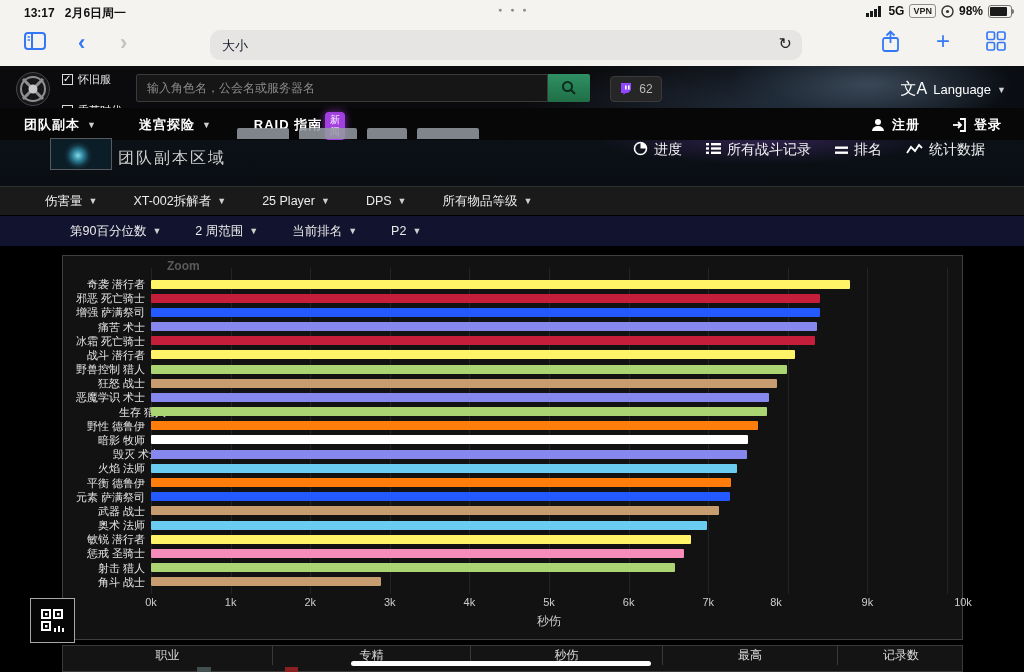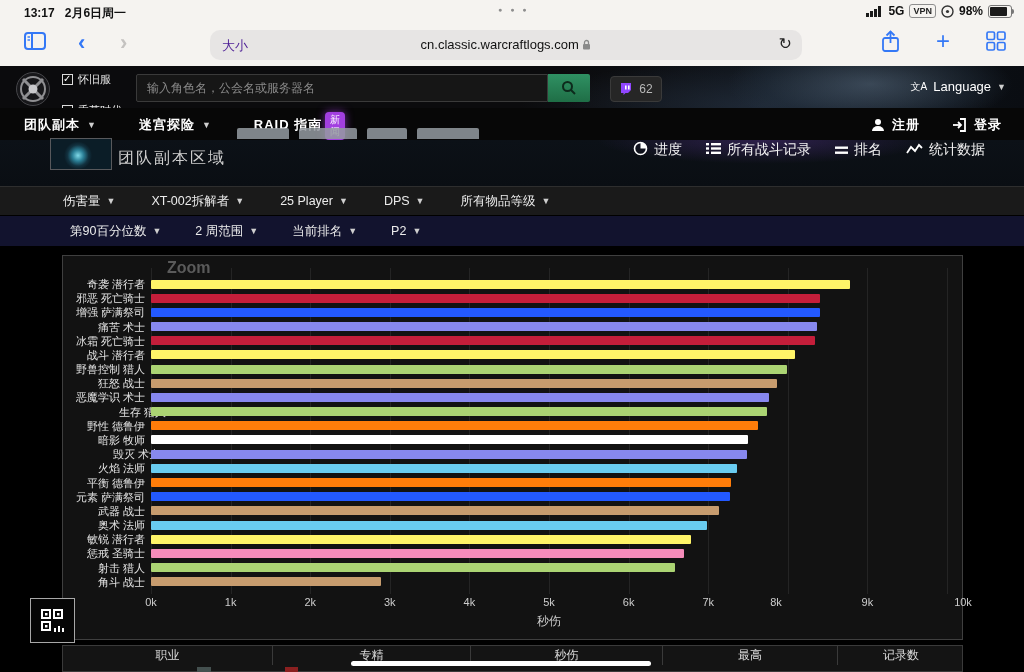--- a/index.html
+++ b/index.html
@@ -14,21 +14,21 @@
   #status-right{right:12px;top:4px;display:flex;align-items:center;gap:5px;}
   .vpn-pill{border:1px solid #8d8d8d;border-radius:3px;font-size:9px;color:#222;padding:0 3px;line-height:12px;font-weight:bold;}
   .batt{width:22px;height:11px;border:1px solid #777;border-radius:3px;position:relative;}
   .batt .fill{position:absolute;left:1px;top:1px;bottom:1px;width:17px;background:#1a1a1a;border-radius:1px;}
   .batt:after{content:"";position:absolute;right:-3px;top:3px;width:2px;height:5px;background:#777;border-radius:0 2px 2px 0;}
   .tbtn{color:#3478f6;}
   #tb-sidebar{left:24px;top:32px;}
   #tb-back{left:78px;top:30px;font-size:22px;font-weight:bold;color:#3478f6;}
   #tb-fwd{left:120px;top:30px;font-size:22px;font-weight:bold;color:#c4c2c0;}
   #urlbar{left:210px;top:30px;width:592px;height:30px;background:#e7e5e4;border-radius:10px;}
-  #urlbar .aa{position:absolute;left:12px;top:7px;font-size:13px;color:#4c1d95;}
+  #urlbar .aa{position:absolute;left:12px;top:7px;font-size:13px;color:#0f172a;}
   #urlbar .url{position:absolute;left:0;right:0;top:7px;text-align:center;font-size:13px;color:#111;}
   #urlbar .reload{position:absolute;right:10px;top:4px;font-size:16px;color:#222;}
   #tb-right{right:18px;top:30px;display:flex;gap:36px;align-items:center;}
   
   #siteheader{left:0;top:66px;width:1024px;height:42px;
     background:
       radial-gradient(ellipse 190px 60px at 870px 18px, rgba(90,110,130,.55), rgba(40,55,70,.35) 55%, transparent 75%),
       radial-gradient(ellipse 320px 60px at 760px 40px, rgba(45,60,80,.5), transparent 75%),
       linear-gradient(90deg,#0b0b0d 0 55%,#10151c 75%,#0a0d12 100%);}
   #wcl-logo{left:16px;top:72px;width:32px;height:32px;border-radius:50%;background:#17171a;border:1px solid #46464a;}
@@ -58,26 +58,26 @@
                 linear-gradient(180deg,#0c1117,#0a0e13);}
   #zone-thumb{left:50px;top:138px;width:62px;height:32px;border:1px solid #58595c;box-sizing:border-box;
      background:radial-gradient(circle 14px at 45% 55%, #7fd9e8, #2b7f96 40%, #123240 75%, #0b1d27 100%);}
   #clipped-title{left:237px;top:128px;width:250px;height:11px;overflow:hidden;display:flex;gap:10px;opacity:.85;}
   #clipped-title i{display:block;height:22px;background:#959ba1;border-radius:2px;}
   #zone-subtitle{left:118px;top:148px;color:#cfcfcf;font-size:16px;letter-spacing:2px;}
   #zone-tabs{right:39px;top:141px;display:flex;gap:24px;}
   .ztab{display:flex;align-items:center;gap:6px;color:#f2f2f2;font-size:14px;}
   
   #filters1{left:0;top:186px;width:1024px;height:30px;background:#1a1a1a;border-top:1px solid #2e2e2e;
-     border-bottom:1px solid #000;box-sizing:border-box;display:flex;align-items:center;gap:36px;padding-left:63px;}
+     border-bottom:1px solid #000;box-sizing:border-box;display:flex;align-items:center;gap:36px;padding-left:45px;}
   #filters2{left:0;top:216px;width:1024px;height:30px;background:#12132e;display:flex;align-items:center;gap:34px;padding-left:70px;}
   .menu-btn{display:flex;align-items:center;gap:6px;color:#ececec;font-size:12.5px;}
   
   #chart{left:62px;top:255px;width:901px;height:385px;background:#121212;border:1px solid #3f3f3f;box-sizing:border-box;}
-  #zoom-label{left:104px;top:3px;color:#5a5a5a;font-size:16px;font-weight:bold;}
+  #zoom-label{left:104px;top:3px;color:#5a5a5a;font-size:12px;font-weight:bold;}
   .gridline{top:12px;width:1px;height:326px;background:rgba(255,255,255,.08);}
   .crow-label{height:14px;line-height:14px;color:#e4e4e4;font-size:11px;text-align:right;width:82px;left:0;white-space:nowrap;}
   .cbar{height:9px;border-radius:1px;}
   .xtick{top:340px;color:#cdcdcd;font-size:11px;transform:translateX(-50%);}
   #xlabel{top:357px;left:486px;transform:translateX(-50%);color:#cdcdcd;font-size:12px;}
   
   #qrbtn{left:30px;top:598px;width:45px;height:45px;background:#060606;border:1px solid #a8a8a8;box-sizing:border-box;
      display:flex;align-items:center;justify-content:center;}
   
   #ftable{left:62px;top:645px;width:901px;height:27px;background:#141414;border:1px solid #3a3a3a;box-sizing:border-box;}
@@ -120,27 +120,20 @@
       <line x1="8" y1="1" x2="8" y2="17" stroke="#3478f6" stroke-width="2"></line>
       <line x1="3.5" y1="5" x2="6" y2="5" stroke="#3478f6" stroke-width="1.4"></line>
       <line x1="3.5" y1="8" x2="6" y2="8" stroke="#3478f6" stroke-width="1.4"></line>
       </svg>
   </div>
   <div id="tb-back" class="abs">‹</div>
   <div id="tb-fwd" class="abs">›</div>
 
   <div id="urlbar" class="abs">
     <span class="aa">大小</span>
-    <span class="url">
-      <span>cn.classic.warcraftlogs.com</span>
-      <svg width="9" height="11" style="vertical-align:-1px">
-        <rect x="1" y="5" width="7" height="5.5" rx="1" fill="#8a8a8a"></rect>
-        <path d="M2.5 5 V3.5 a2 2 0 0 1 4 0 V5" fill="none" stroke="#8a8a8a" stroke-width="1.3"></path>
-        </svg>
-    </span>
     <span class="reload">↻</span>
   </div>
 
   <div id="tb-right" class="abs">
     <svg width="19" height="22">
       <rect x="2" y="8" width="15" height="13" rx="2" fill="none" stroke="#3478f6" stroke-width="1.8"></rect>
       <line x1="9.5" y1="1.5" x2="9.5" y2="13" stroke="#3478f6" stroke-width="1.8"></line>
       <path d="M5.5 5.5 L9.5 1.5 L13.5 5.5" fill="none" stroke="#3478f6" stroke-width="1.8"></path>
       </svg>
     <span style="font-size:24px;color:#3478f6;line-height:20px">+</span>
@@ -181,21 +174,21 @@
 </div>
 <div id="twitch" class="abs">
   <svg width="14" height="15">
     <path d="M2 1 L12 1 L12 8 L9 11 L6.5 11 L4.5 13 L4.5 11 L2 11 Z" fill="#9146FF"></path>
     <rect x="6" y="3.5" width="1.6" height="4" fill="#fff"></rect>
       <rect x="9" y="3.5" width="1.6" height="4" fill="#fff"></rect>
     </svg>
   <span>62</span>
 </div>
 <div id="language" class="abs">
-  <span style="font-size:10px">文A</span>
+  <span style="font-size:16px">文A</span>
   <span>Language</span>
   <span class="caret">▼</span>
 </div>
 
 <div id="mainnav" class="abs"></div>
 <div id="nav-left" class="abs">
     <div class="navitem">
       <span>团队副本</span>
       <span class="caret">▼</span>
     </div>

